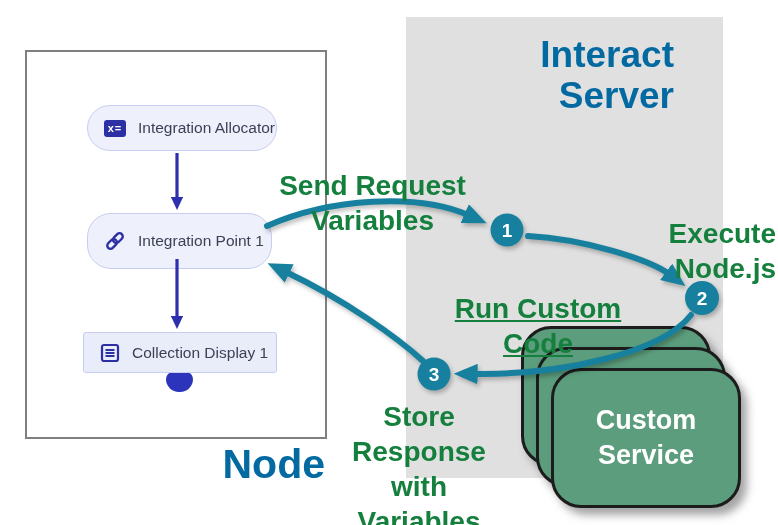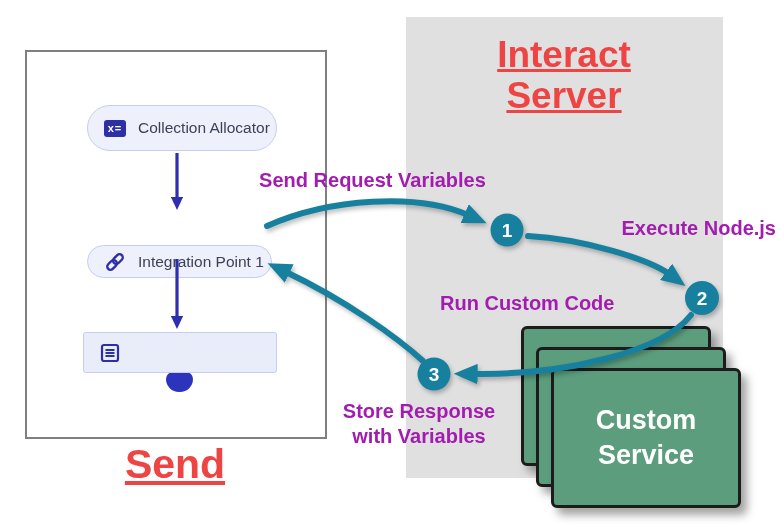--- a/index.html
+++ b/index.html
@@ -3,94 +3,95 @@
 <meta charset="utf-8">
 <style>
   html,body{margin:0;padding:0;background:#ffffff;}
   body{width:778px;height:525px;position:relative;overflow:hidden;
        font-family:"Liberation Sans", sans-serif;}
   .abs{position:absolute;}
 
   
   .server-panel{left:406px;top:17px;width:317px;height:461px;background:#e0e0e0;z-index:1;}
   .flow-box{left:25px;top:50px;width:298px;height:385px;border:2px solid #7f7f7f;background:#ffffff;z-index:2;}
-  .panel-title{color:#ef4444;font-weight:bold;text-align:center;z-index:8;text-decoration:underline;}
+  .panel-title{color:#0369a1;font-weight:bold;text-align:right;z-index:8;}
   .server-title{left:454px;top:34px;width:220px;font-size:37px;line-height:1.12;}
   .flow-title{left:25px;top:441px;width:300px;font-size:41px;}
 
   
   .node{display:flex;align-items:center;gap:12px;box-sizing:border-box;
         padding-left:16px;z-index:4;background:#eef0fc;border:1.5px solid #c7cdf2;}
   .node-label{font-size:15.5px;color:#3d4156;white-space:nowrap;}
   .pill{border-radius:24px;}
   .node-allocator{left:87px;top:105px;width:190px;height:46px;}
-  .node-integration{left:87px;top:213px;width:185px;height:33px;margin-top:32px;}
+  .node-integration{left:87px;top:213px;width:185px;height:56px;}
   .node-display{left:83px;top:332px;width:194px;height:41px;border-radius:3px;background:#e9ecf9;}
   .formula-icon{width:22px;height:17px;background:#2d2fa5;border-radius:3px;color:#ffffff;
         font-size:11px;font-weight:bold;display:flex;align-items:center;justify-content:center;
         letter-spacing:1px;flex:0 0 auto;}
   .svg-icon{flex:0 0 auto;display:block;}
   .end-cap{left:166px;top:372px;width:27px;height:20px;background:#2b34ba;
         border-radius:7px 7px 13px 13px;z-index:3;}
 
   
-  .arrow-label{color:#a21caf;font-weight:bold;font-size:20px;z-index:9;line-height:1.25;}
+  .arrow-label{color:#15803d;font-weight:bold;font-size:28px;z-index:9;line-height:1.25;}
   .lbl-send{left:240px;top:168px;width:265px;text-align:center;}
   .lbl-exec{left:600px;top:216px;width:176px;text-align:right;}
-  .lbl-run{left:440px;top:291px;width:196px;text-align:left;}
+  .lbl-run{left:440px;top:291px;width:196px;text-align:center;text-decoration:underline;}
   .lbl-store{left:333px;top:399px;width:172px;text-align:center;}
 
   
   .service-stack{left:521px;top:326px;width:222px;height:182px;z-index:5;}
   .service-card{position:absolute;width:190px;height:140px;background:#5b9d7c;
-        border:3px solid #1c1c1c;border-radius:6px;box-sizing:border-box;
+        border:3px solid #1c1c1c;border-radius:30px;box-sizing:border-box;
         box-shadow:6px 7px 8px rgba(90,90,90,0.55);}
   .card-back{left:0;top:0;}
   .card-mid{left:15px;top:21px;}
   .card-front{left:30px;top:42px;display:flex;align-items:center;justify-content:center;}
   .service-label{width:130px;text-align:center;color:#ffffff;font-weight:bold;
         font-size:27px;line-height:1.3;}
 
   
   .overlay{left:0;top:0;z-index:7;pointer-events:none;}
   .teal-grp{filter:drop-shadow(2px 3px 2px rgba(0,0,0,0.25));}
   .indigo-grp{}
   .badge-num{font-family:"Liberation Sans", sans-serif;font-size:19px;font-weight:bold;fill:#ffffff;}
 </style>
 </head>
 <body>
 
 <div class="abs server-panel"></div>
 <div class="abs panel-title server-title">Interact Server</div>
 
 <div class="abs flow-box"></div>
-<div class="abs panel-title flow-title">Send</div>
+<div class="abs panel-title flow-title">Node</div>
 
 <div class="abs node pill node-allocator">
   <span class="formula-icon">x=</span>
-  <span class="node-label">Collection Allocator</span>
+  <span class="node-label">Integration Allocator</span>
 </div>
 
 <div class="abs node pill node-integration">
   <svg class="svg-icon" width="22" height="22" viewBox="0 0 24 24">
     <g fill="none" stroke="#2d2fa5" stroke-width="2.6" transform="rotate(-45 12 12)">
       <rect x="1.5" y="8.5" width="12" height="7" rx="3.5"></rect>
       <rect x="10.5" y="8.5" width="12" height="7" rx="3.5"></rect>
     </g>
   </svg>
   <span class="node-label">Integration Point 1</span>
 </div>
 
 <div class="abs node node-display">
   <svg class="svg-icon" width="20" height="20" viewBox="0 0 20 20">
     <rect x="2" y="2" width="16" height="16" rx="2" fill="none" stroke="#2d2fa5" stroke-width="2.2"></rect>
     <line x1="5.5" y1="7" x2="14.5" y2="7" stroke="#2d2fa5" stroke-width="2"></line>
     <line x1="5.5" y1="10" x2="14.5" y2="10" stroke="#2d2fa5" stroke-width="2"></line>
     <line x1="5.5" y1="13" x2="14.5" y2="13" stroke="#2d2fa5" stroke-width="2"></line>
   </svg>
+  <span class="node-label">Collection Display 1</span>
 </div>
 
 <div class="abs end-cap"></div>
 
 <div class="abs service-stack">
   <div class="service-card card-back"></div>
   <div class="service-card card-mid"></div>
   <div class="service-card card-front">
     <div class="service-label">Custom Service</div>
   </div>

